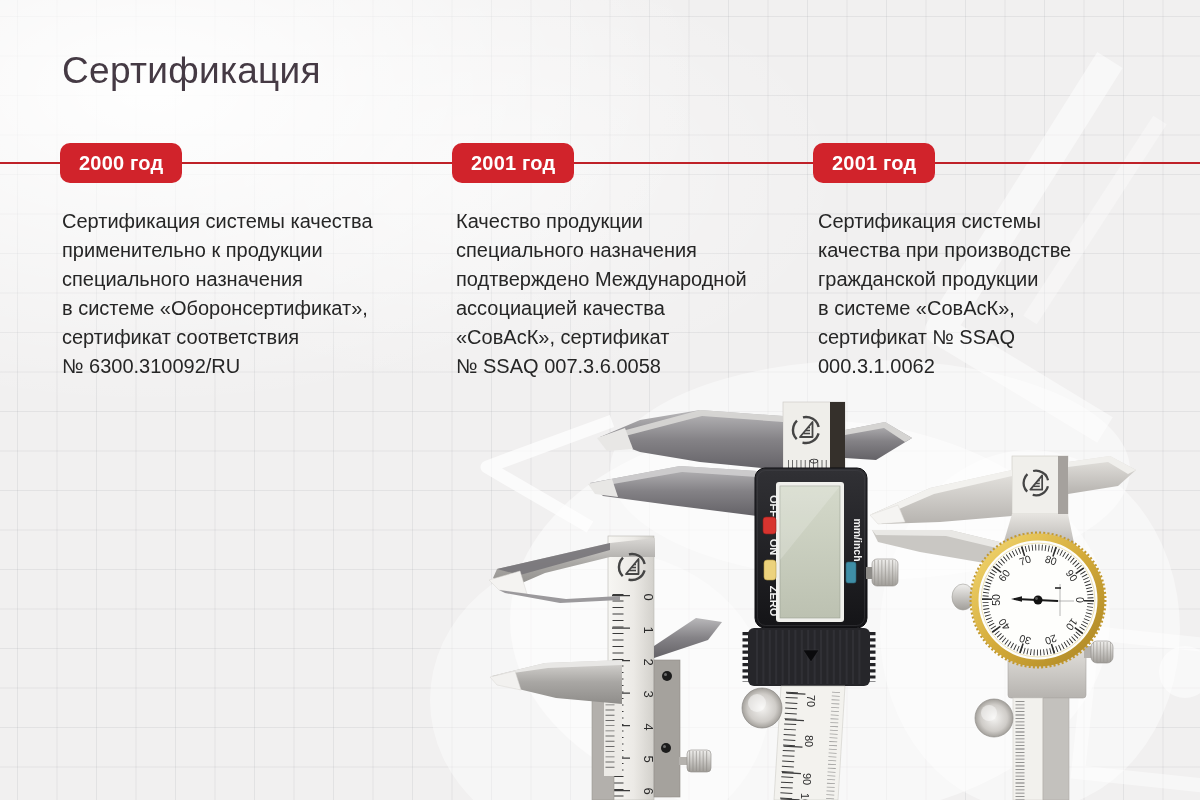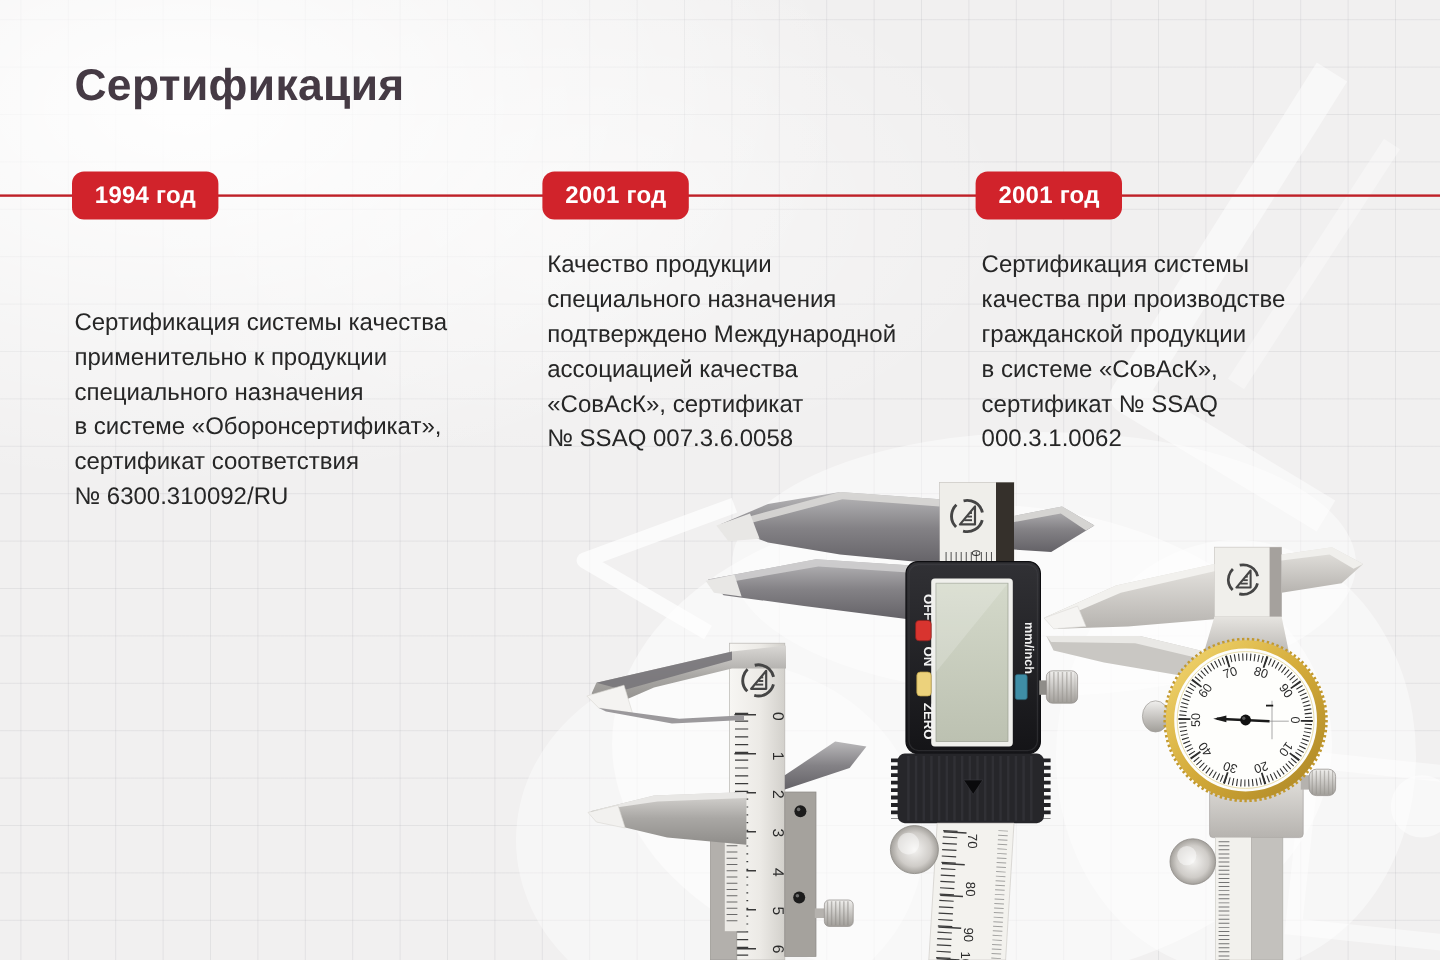--- a/index.html
+++ b/index.html
@@ -14,38 +14,38 @@
     background-position:17px 16px;
   }
   .vignette{
     position:absolute;inset:0;pointer-events:none;
     background:
       radial-gradient(760px 430px at 150px 90px, rgba(255,255,255,0.96), rgba(255,255,255,0) 74%),
       radial-gradient(520px 300px at 40% 22%, rgba(255,255,255,0.45), rgba(255,255,255,0) 72%);
   }
   .page-title{
     position:absolute;left:62px;top:50px;margin:0;
-    font-size:37px;font-weight:700;color:#453a44;letter-spacing:0.3px;
+    font-size:37px;font-weight:400;color:#453a44;letter-spacing:0.3px;
   }
   .timeline-line{
     position:absolute;left:0;right:0;top:162px;height:2px;background:#bf2128;
   }
   .badge{
     position:absolute;height:40px;line-height:40px;padding:0 19px;
     background:#d1232b;color:#ffffff;font-size:20px;font-weight:700;
     border-radius:10px;letter-spacing:0.2px;
   }
   .badge.b1{left:60px;top:143px;}
   .badge.b2{left:452px;top:143px;}
   .badge.b3{left:813px;top:143px;}
   .desc{
     position:absolute;top:207px;width:392px;margin:0;
     font-size:20px;line-height:29px;color:#262626;white-space:pre-line;
   }
-  .desc.c1{left:62px;margin-top:48px;}
+  .desc.c1{left:62px;}
   .desc.c2{left:456px;}
   .desc.c3{left:818px;}
   svg.photo{position:absolute;left:0;top:0;pointer-events:none;}
   svg text{font-family:"Liberation Sans","DejaVu Sans",sans-serif;}
 </style>
 </head>
 <body>
 
 <div class="slide">
 
@@ -292,21 +292,21 @@
       <line x1="1020" y1="701" x2="1020" y2="800" stroke="#555555" stroke-width="9" stroke-dasharray="0.8 2.6" opacity="0.8"></line>
       <circle cx="994" cy="718" r="19" fill="url(#rKnob)" stroke="#918e8a" stroke-width="0.7"></circle>
       <circle cx="989" cy="713" r="8" fill="#ffffff" opacity="0.45"></circle>
     </g>
   </svg>
 
   <h1 class="page-title">Сертификация</h1>
 
   <div class="timeline-line"></div>
 
-  <div class="badge b1">1994 год</div>
+  <div class="badge b1">2000 год</div>
   <div class="badge b2">2001 год</div>
   <div class="badge b3">2001 год</div>
 
   <p class="desc c1">Сертификация системы качества
 применительно к продукции
 специального назначения
 в системе «Оборонсертификат»,
 сертификат соответствия
 № 6300.310092/RU</p>
   <p class="desc c2">Качество продукции

